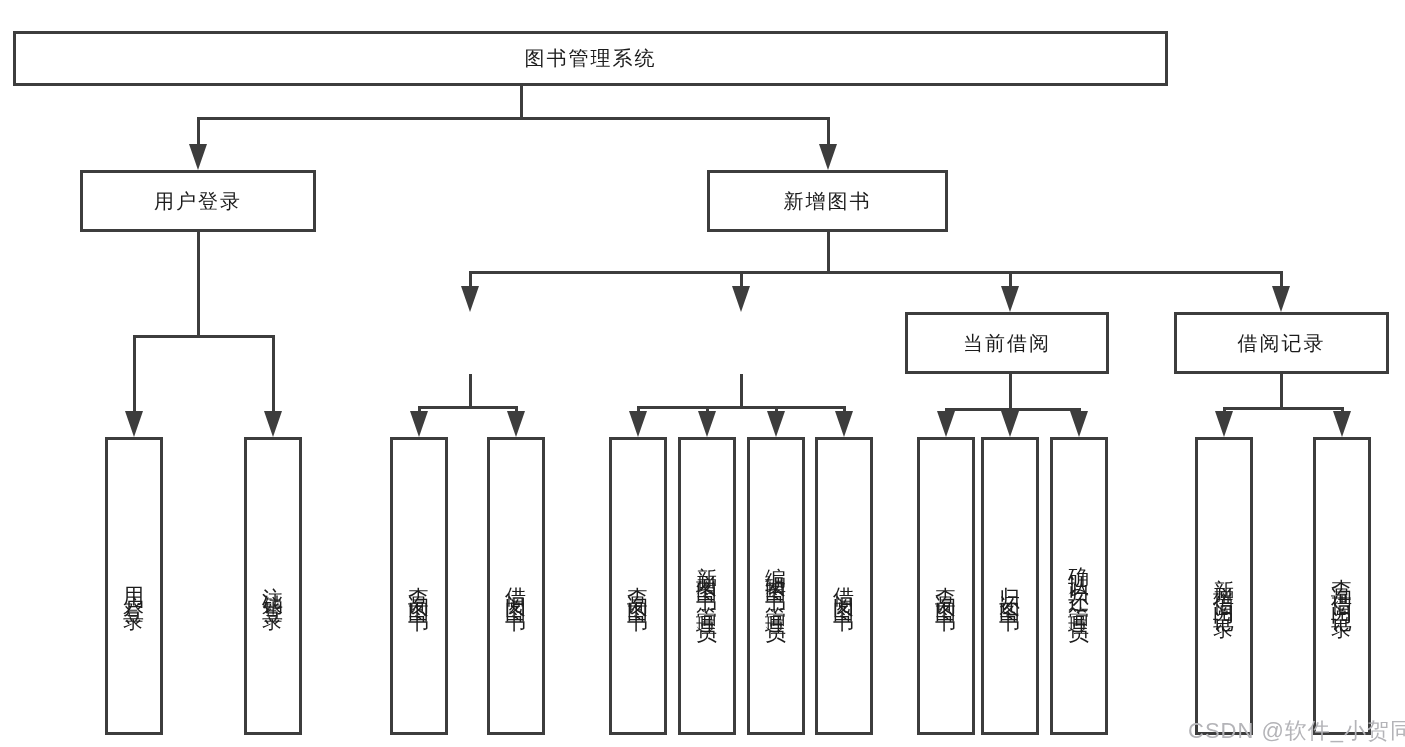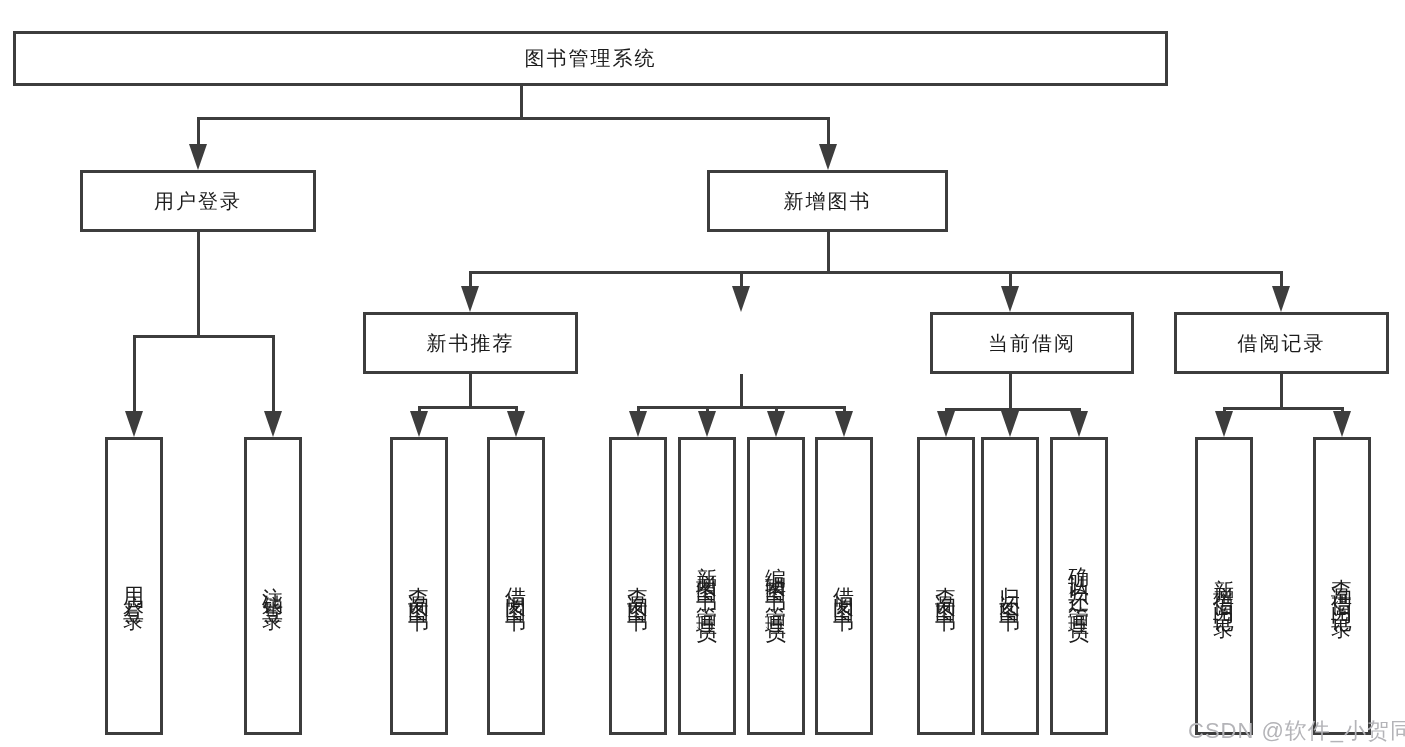--- a/index.html
+++ b/index.html
@@ -65,24 +65,21 @@
     <span class="htext">图书管理系统</span>
   </div>
 
   <div class="box mid" style="left:80px;top:170px;width:236px;">
     <span class="htext">用户登录</span>
   </div>
   <div class="box mid" style="left:707px;top:170px;width:241px;">
     <span class="htext">新增图书</span>
   </div>
 
-  <div class="box mid" style="left:363px;top:312px;width:215px;">
-    <span class="htext">新书推荐</span>
-  </div>
-  <div class="box mid" style="left:930px;top:312px;width:204px;">
+  <div class="box mid" style="left:905px;top:312px;width:204px;">
     <span class="htext">当前借阅</span>
   </div>
   <div class="box mid" style="left:1174px;top:312px;width:215px;">
     <span class="htext">借阅记录</span>
   </div>
 
   <div class="box leaf" style="left:105px;">
     <span class="vtext">用户登录</span>
   </div>
   <div class="box leaf" style="left:244px;">

